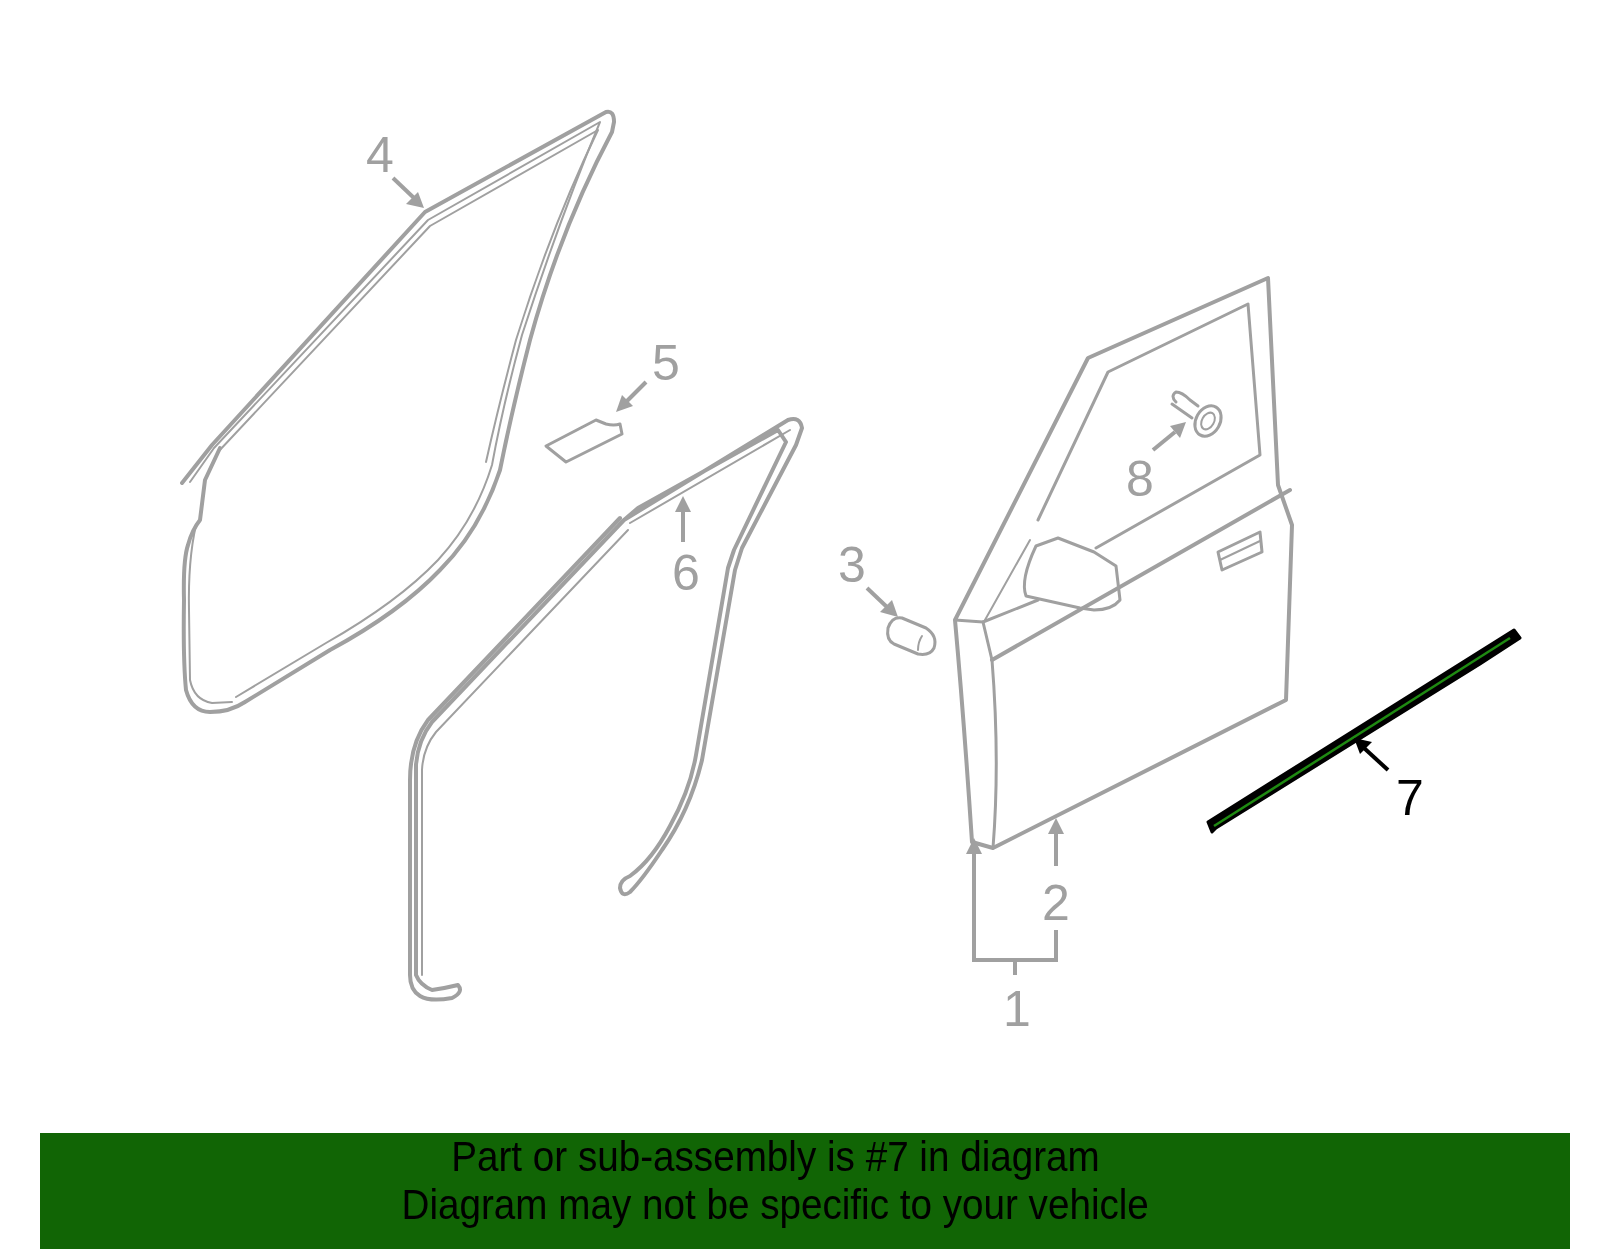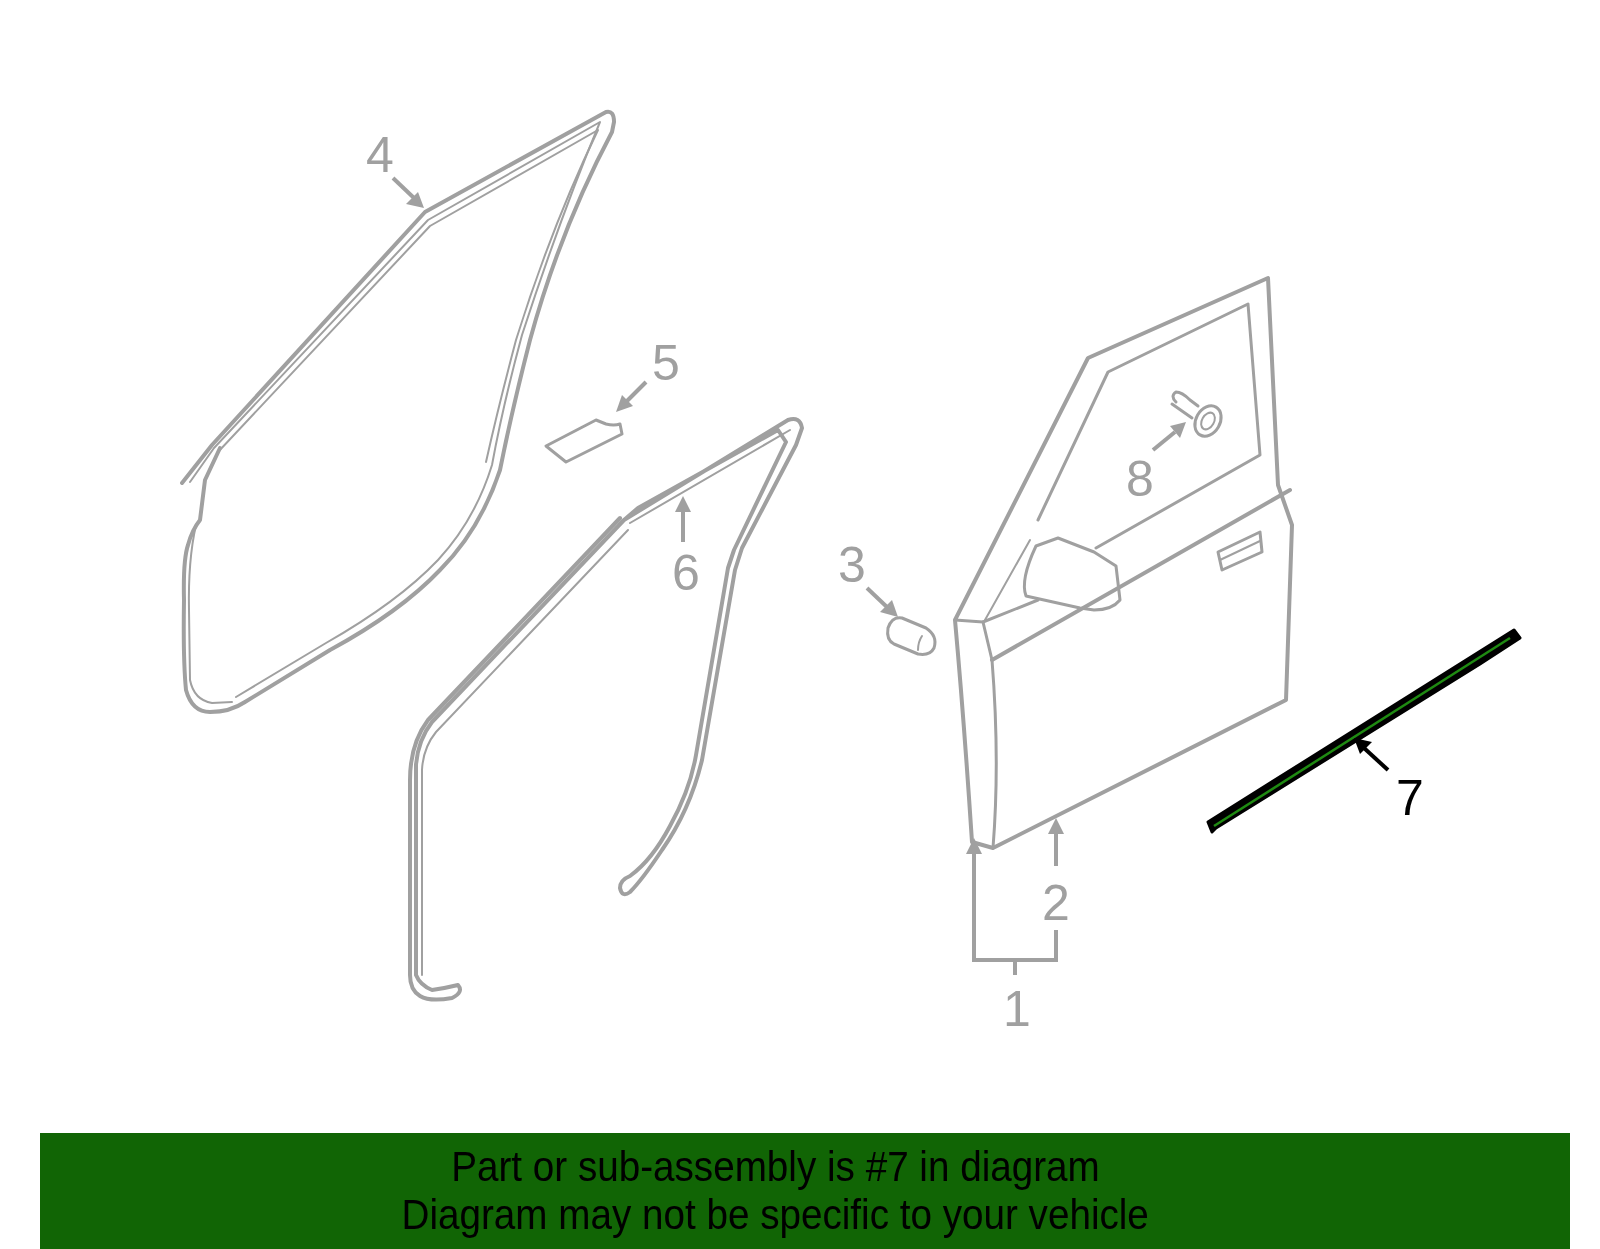--- a/index.html
+++ b/index.html
@@ -38,21 +38,21 @@
     .banner {
       position: absolute;
       left: 40px;
       top: 1133px;
       width: 1530px;
       height: 116px;
       background: #116505;
       display: flex;
       flex-direction: column;
       align-items: center;
-      justify-content: center;
+      justify-content: flex-start;
       box-sizing: border-box;
       padding-right: 60px;
     }
     .banner-line {
       color: #000000;
       font-family: "Liberation Sans", sans-serif;
       font-size: 42px;
       line-height: 48px;
       white-space: nowrap;
       transform: scaleX(0.92);

